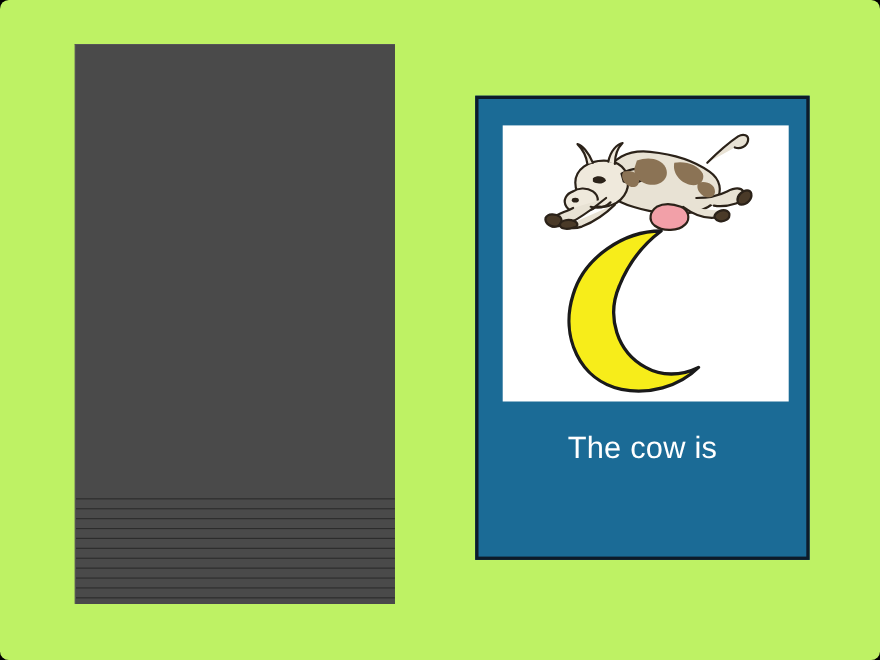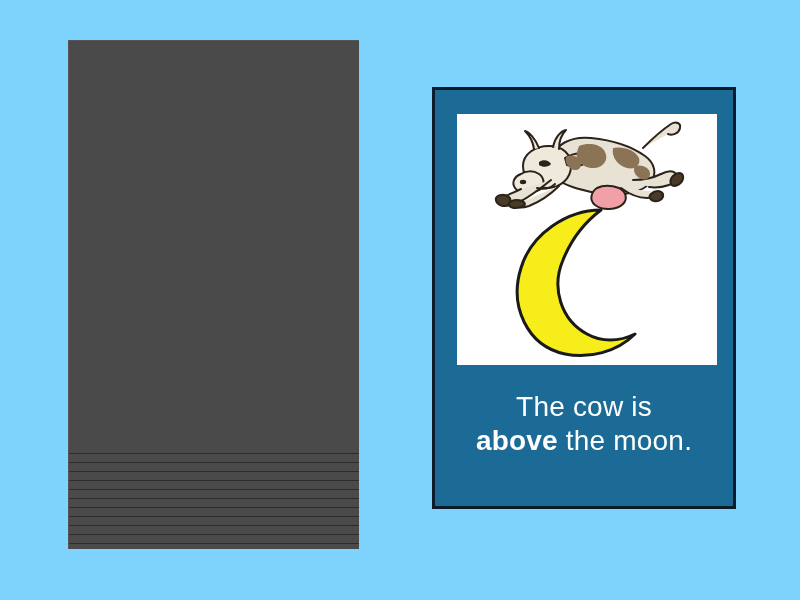--- a/index.html
+++ b/index.html
@@ -14,21 +14,22 @@
     overflow: hidden;
     font-family: "Liberation Sans", sans-serif;
     position: relative;
   }
 
   #stage {
     position: absolute;
     left: 0; top: 0;
     width: 800px;
     height: 600px;
-    background: #7dd3fc;
+    background: #bef264;
+    border-radius: 8px;
   }
 
   
   #content-panel {
     position: absolute;
     left: 68px;
     top: 40px;
     width: 291px;
     height: 509px;
     background: #4a4a4a;
@@ -201,18 +202,17 @@
                  C84 153 112 146 130 128
                  C114 136 96 136 82 128
                  C56 114 46 82 58 54
                  C66 34 80 16 96 4 Z" fill="#f7ed1a" stroke="#1a1a1a" stroke-width="3" stroke-linejoin="round"></path>
       </svg>
 
     </div>
 
     <div id="card-caption">
       <span class="caption-line">The cow is</span>
-      <span class="caption-line"><span class="strong">above</span><span> the moon.</span></span>
     </div>
 
   </div>
 
 </div>
 
 </body></html>

